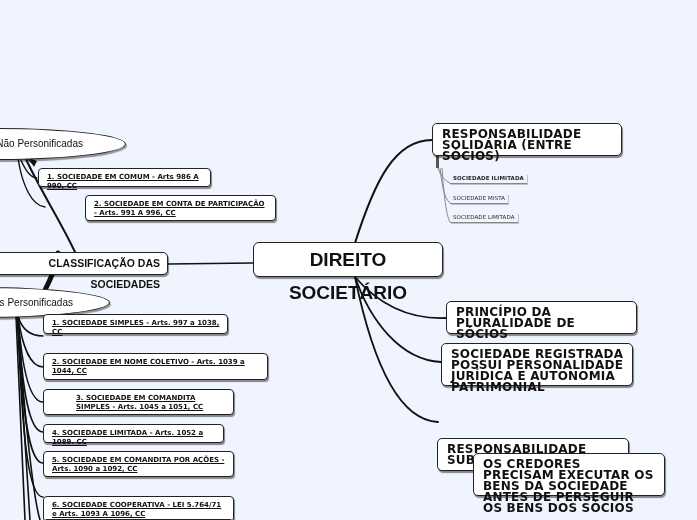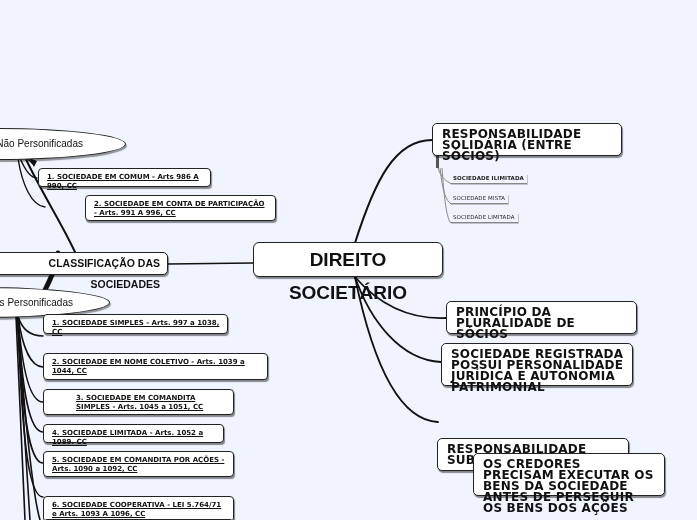--- a/index.html
+++ b/index.html
@@ -151,14 +151,14 @@
 <div class="node right" style="left:446px; top:301px; width:191px; height:33px;">
   <span>PRINCÍPIO DA PLURALIDADE DE SÓCIOS</span>
 </div>
 <div class="node right" style="left:441px; top:343px; width:192px; height:43px;">
   <span>SOCIEDADE REGISTRADA POSSUI PERSONALIDADE JURÍDICA E AUTONOMIA PATRIMONIAL</span>
 </div>
 <div class="node right" style="left:437px; top:406px; width:192px; height:33px;margin-top:32px;">
   <span>RESPONSABILIDADE SUBSIDIÁRIA - REGRA</span>
 </div>
 <div class="node right" style="left:473px; top:453px; width:192px; height:43px;">
-  <span>OS CREDORES PRECISAM EXECUTAR OS BENS DA SOCIEDADE ANTES DE PERSEGUIR OS BENS DOS AÇÕES</span>
+  <span>OS CREDORES PRECISAM EXECUTAR OS BENS DA SOCIEDADE ANTES DE PERSEGUIR OS BENS DOS SÓCIOS</span>
 </div>
 
 </body></html>

